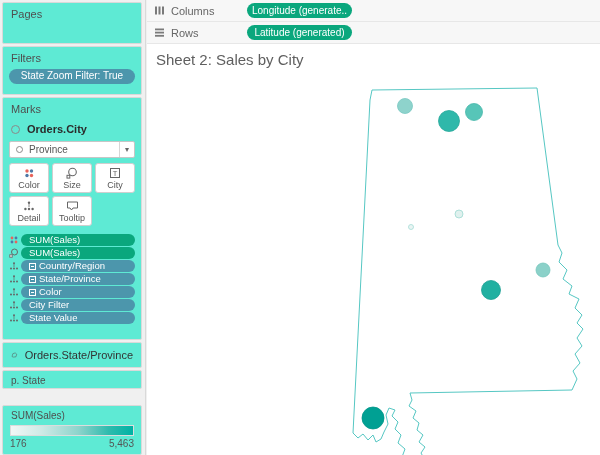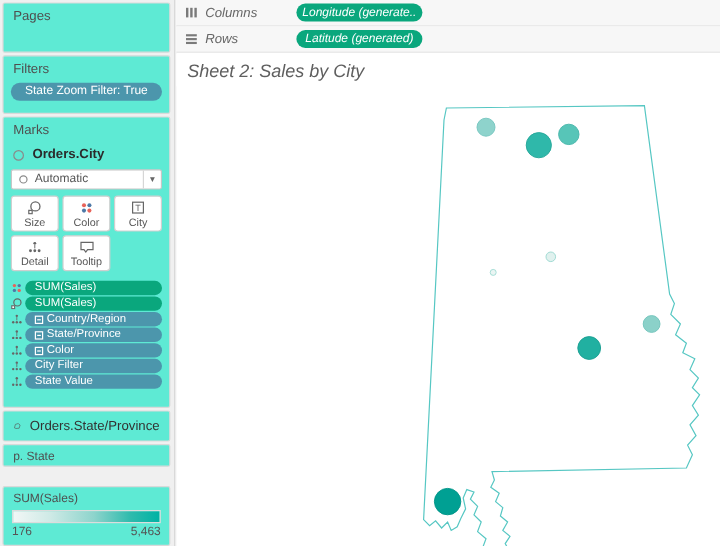--- a/index.html
+++ b/index.html
@@ -42,21 +42,21 @@
   .layer2-label { font-size:11px; color:#333; }
 
   .param-dd { position:relative; margin:3px 6px 0 6px; height:14px; background:#fff; border:1px solid #c3c3c3; display:flex; align-items:center; padding-left:7px; font-size:10px; color:#333; }
   .param-dd .dd-caret { width:13px; }
 
   .legend-bar { margin:4px 7px 0 7px; height:11px; border:1px solid #dcdcdc;
     background:linear-gradient(to right,#f2f7f6 0%,#cfeae6 25%,#8ed4cc 55%,#2fbbad 80%,#00b2a4 100%); }
   .legend-nums { display:flex; justify-content:space-between; margin:2px 7px 0 7px; font-size:10px; color:#555; }
 
   
-  .main { position:absolute; left:147px; top:0; width:453px; height:455px; background:#fff;font-style:italic; }
+  .main { position:absolute; left:147px; top:0; width:453px; height:455px; background:#fff; }
   .shelf { position:absolute; left:0; right:0; height:22px; background:#f7f7f7; border-bottom:1px solid #e7e7e7; display:flex; align-items:center; }
   .shelf-columns { top:0; }
   .shelf-rows { top:22px; }
   .shelf-label { font-size:11px; color:#666; margin-left:6px; }
   .shelf-pill { position:absolute; left:100px; width:105px; text-align:center; line-height:15px; }
   .shelf-icon { margin-left:7px; flex:0 0 auto; }
 
   .view-title { position:absolute; top:45px; left:0; right:0; height:27px; background:#fff; font-size:15px; color:#5f5f5f; padding:6px 0 0 9px; }
   .map-area { position:absolute; top:72px; left:0; width:453px; height:383px; }
   .map-area svg { width:100%; height:100%; display:block; }
@@ -82,40 +82,40 @@
     <section class="card card-marks">
       <div class="card-title">Marks</div>
 
       <div class="marks-layer">
         <span class="ring"></span>
         <span>Orders.City</span>
       </div>
 
       <div class="mark-type-dd">
         <span class="ring sm"></span>
-        <span>Automatic</span>
+        <span>Province</span>
         <span class="dd-caret">▾</span>
       </div>
 
       <div class="mark-buttons">
-        <div class="mark-btn">
-          <svg class="icon-svg" width="12" height="12" viewBox="0 0 12 12">
-            <circle cx="6.5" cy="5" r="3.8" fill="none" stroke="#666" stroke-width="1.1"></circle>
-            <rect x="1" y="8.3" width="2.8" height="2.8" fill="#fff" stroke="#666" stroke-width="1"></rect>
-          </svg>
-          <span>Size</span>
-        </div>
         <div class="mark-btn">
           <svg class="icon-svg" width="12" height="12" viewBox="0 0 12 12">
             <circle cx="4" cy="4" r="1.7" fill="#e8635a"></circle>
               <circle cx="8.5" cy="4" r="1.7" fill="#4e79a7"></circle>
             <circle cx="4" cy="8.5" r="1.7" fill="#4e79a7"></circle>
               <circle cx="8.5" cy="8.5" r="1.7" fill="#e8635a"></circle>
           </svg>
           <span>Color</span>
+        </div>
+        <div class="mark-btn">
+          <svg class="icon-svg" width="12" height="12" viewBox="0 0 12 12">
+            <circle cx="6.5" cy="5" r="3.8" fill="none" stroke="#666" stroke-width="1.1"></circle>
+            <rect x="1" y="8.3" width="2.8" height="2.8" fill="#fff" stroke="#666" stroke-width="1"></rect>
+          </svg>
+          <span>Size</span>
         </div>
         <div class="mark-btn">
           <svg class="icon-svg" width="12" height="12" viewBox="0 0 12 12">
             <rect x="1.5" y="1.5" width="9" height="9" fill="none" stroke="#666" stroke-width="1"></rect>
             <text x="6" y="8.6" font-size="7.5" fill="#666" text-anchor="middle" font-family="Liberation Sans, sans-serif">T</text>
           </svg>
           <span>City</span>
         </div>
         <div class="mark-btn">
           <svg class="icon-svg" width="12" height="12" viewBox="0 0 12 12">

